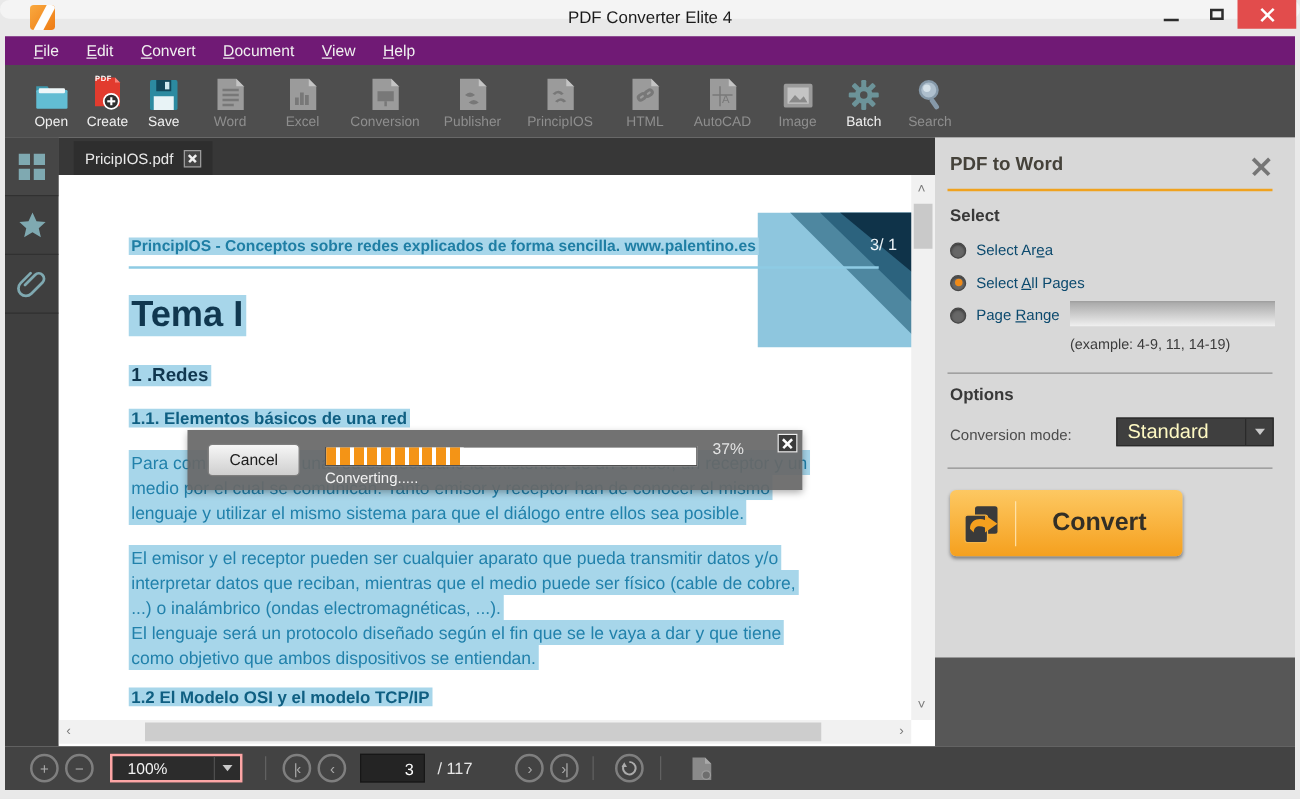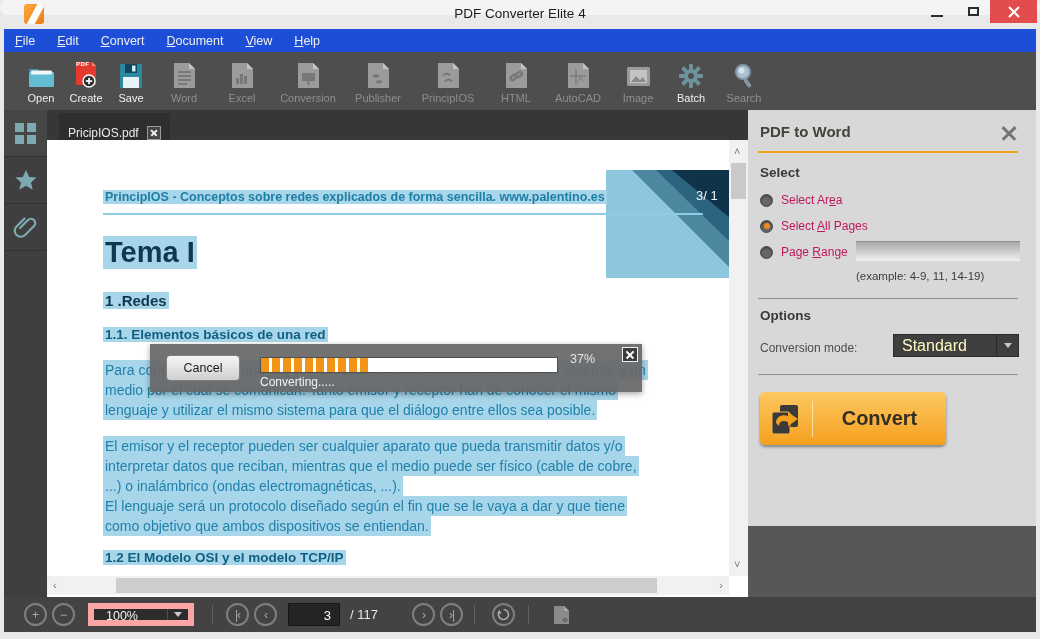--- a/index.html
+++ b/index.html
@@ -18,22 +18,22 @@
   .btn-min { right:88px; width:30px; }
   .btn-min .bar { width:12px; height:2px; background:#2c2c2c; margin-top:8px; }
   .btn-max { right:52px; width:30px; }
   .btn-max .box { width:11px; height:9px; border:2px solid #2c2c2c; background:transparent; }
   .btn-close { right:3px; width:47px; background:#e24c4c; }
   .xglyph { position:relative; width:12px; height:12px; }
   .xglyph::before,.xglyph::after { content:""; position:absolute; left:-1px; top:5px; width:14px; height:2px; background:#fff; }
   .xglyph::before { transform:rotate(45deg); } .xglyph::after { transform:rotate(-45deg); }
 
   
-  .menubar { position:absolute; top:29px; left:4px; right:4px; height:23px; background:#1d4ed8;
-             display:flex; align-items:center; padding-left:0; }
+  .menubar { position:absolute; top:29px; left:4px; right:4px; height:23px; background:#701a75;
+             display:flex; align-items:center; padding-left:12px; }
   .menu-item { display:inline-block; padding:2px 11px; font-size:12.5px; color:#f0f0f0; cursor:default; }
   .menu-item::first-letter { text-decoration:underline; }
 
   
   .toolbar { position:absolute; top:52px; left:4px; right:4px; height:58px; background:#4e4e4e;
              display:flex; padding:7px 0 0 14px; }
   .tool { display:flex; flex-direction:column; align-items:center; }
   .tool .ic { height:30px; display:flex; align-items:flex-end; justify-content:center; }
   .tool .lbl { margin-top:3px; font-size:11px; color:#f0f0f0; }
   .tool.disabled .lbl { color:#8e8e8e; }
@@ -41,21 +41,21 @@
 
   
   .sidebar { position:absolute; top:110px; left:4px; width:43px; height:487px; background:#3f3f3f; }
   .side-cell { height:47px; display:flex; align-items:center; justify-content:center; border-bottom:1px solid #313131; }
   .side-cell:first-child { background:#464646; }
   .gridicon { display:grid; grid-template-columns:9px 9px; grid-template-rows:9px 9px; gap:3px; }
   .gridicon div { background:#7fa9b1; }
 
   
   .tabbar { position:absolute; top:110px; left:47px; width:701px; height:30px; background:#373737; }
-  .tab { position:absolute; left:12px; top:3px; height:27px; background:#2e2e2e; display:flex; align-items:flex-end;
+  .tab { position:absolute; left:12px; top:3px; height:27px; background:#2e2e2e; display:flex; align-items:center;
          padding:0 9px; color:#eaeaea; font-size:12px; gap:8px; }
   .tabclose { width:14px; height:14px; background:#454545; border:1px solid #9b9b9b; position:relative; }
   .tabclose::before,.tabclose::after { content:""; position:absolute; left:2px; top:5px; width:8px; height:1.6px; background:#f0f0f0; }
   .tabclose::before { transform:rotate(45deg);} .tabclose::after{ transform:rotate(-45deg);}
 
   
   .viewport { position:absolute; top:140px; left:47px; width:701px; height:457px; background:#ffffff; overflow:hidden; }
   .hl { background:#a7d6ea; display:inline-block; padding:0 2px; }
   .doc-header { position:absolute; left:56px; top:50px; font-size:12.5px; font-weight:bold; color:#1f7ea4; }
   .doc-rule { position:absolute; left:56px; top:73px; width:600px; height:2px; background:#8ecbe4; }
@@ -94,21 +94,21 @@
   .panel-title { position:absolute; left:12px; top:13px; font-size:15px; font-weight:bold; color:#45423a; }
   .panel-close { position:absolute; right:18px; top:14px; width:18px; height:18px; }
   .panel-close::before,.panel-close::after { content:""; position:absolute; left:0; top:8px; width:18px; height:2.6px; background:#767676; }
   .panel-close::before{ transform:rotate(45deg);} .panel-close::after{ transform:rotate(-45deg);}
   .panel-rule { position:absolute; left:10px; right:18px; top:41px; height:2px; background:#f0a21f; }
   .sec-head { position:absolute; left:12px; font-size:13.5px; font-weight:bold; color:#393939; }
   .radio-row { position:absolute; left:12px; display:flex; align-items:center; gap:8px; }
   .radio { width:13px; height:13px; border-radius:50%; background:#676767; border:1px solid #474747;
            box-shadow:inset 0 1px 2px rgba(0,0,0,.45); position:relative; }
   .radio.sel::after { content:""; position:absolute; left:2.5px; top:2.5px; width:6px; height:6px; border-radius:50%; background:#f08a18; }
-  .radio-lbl { font-size:12px; color:#be185d; }
+  .radio-lbl { font-size:12px; color:#0c4a6e; }
   .radio-lbl u { text-decoration:underline; }
   .range-input { position:absolute; left:108px; top:131px; width:164px; height:20px;
                  background:linear-gradient(#aaaaaa,#f0f0f0); border:none; border-top:1px solid #8d8d8d; }
   .example { position:absolute; left:108px; top:160px; font-size:11.5px; color:#3c3c3c; }
   .psep { position:absolute; left:10px; right:18px; height:1px; background:#8f8f8f; }
   .cmode-lbl { position:absolute; left:12px; top:231px; font-size:12px; color:#4c4c4c; }
   .dropdown { position:absolute; left:145px; top:224px; width:126px; height:23px; background:#3f3f3f; border:1px solid #2a2a2a;
               display:flex; align-items:center; }
   .dropdown .val { flex:1; padding-left:8px; font-size:16px; color:#fef9c3; }
   .dropdown .arr { width:22px; height:100%; border-left:1px solid #2a2a2a; display:flex; align-items:center; justify-content:center; }
@@ -118,22 +118,22 @@
                  display:flex; align-items:center; }
   .convert-ic { width:52px; display:flex; justify-content:center; }
   .convert-div { width:1px; height:36px; background:rgba(255,235,190,.8); }
   .convert-lbl { flex:1; text-align:center; font-size:20px; font-weight:bold; color:#332f26; }
 
   
   .statusbar { position:absolute; top:597px; left:4px; right:4px; height:35px; background:#434343; }
   .circ { position:absolute; top:6px; width:23px; height:23px; border-radius:50%; border:2px solid #7f7f7f;
           color:#ababab; display:flex; align-items:center; justify-content:center; font-size:12px; line-height:1; }
   .ssep { position:absolute; top:8px; width:1px; height:19px; background:#616161; }
-  .zoombox { position:absolute; left:84px; top:6px; width:106px; height:23px; background:#2c2c2c; border:6px solid #fca5a5;
-             display:flex; }
+  .zoombox { position:absolute; left:84px; top:6px; width:106px; height:23px; background:#2c2c2c; border:2px solid #fca5a5;
+             display:flex; align-items:center; }
   .zoombox .val { flex:1; padding-left:12px; font-size:12.5px; color:#f2f2f2; }
   .zoombox .arr { width:21px; height:100%; border-left:1px solid #4e4e4e; display:flex; align-items:center; justify-content:center; }
   .pagebox { position:absolute; left:284px; top:6px; width:52px; height:23px; background:#242424; border:1px solid #171717;
              font-size:13px; color:#fff; text-align:right; padding:4px 8px 0 0; }
   .pagetotal { position:absolute; left:346px; top:10px; font-size:13px; color:#e6e6e6; }
   .statix { font-size:12px; color:#a8a8a8; letter-spacing:-1px; }
 </style>
 </head>
 <body>
 

